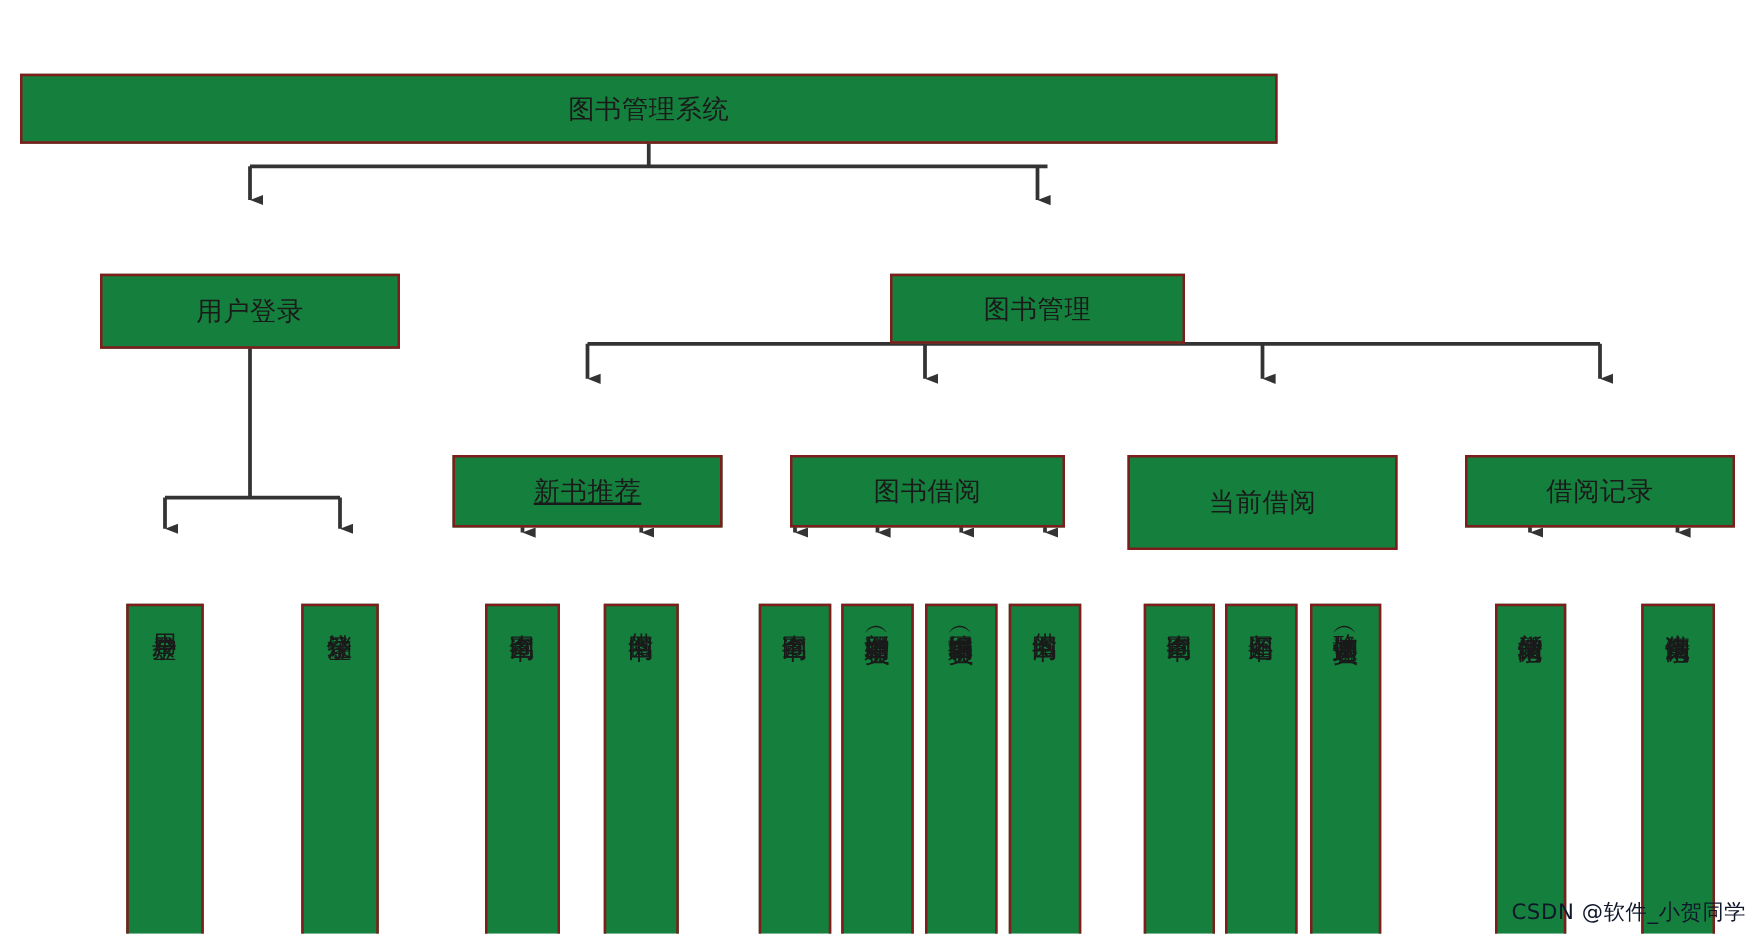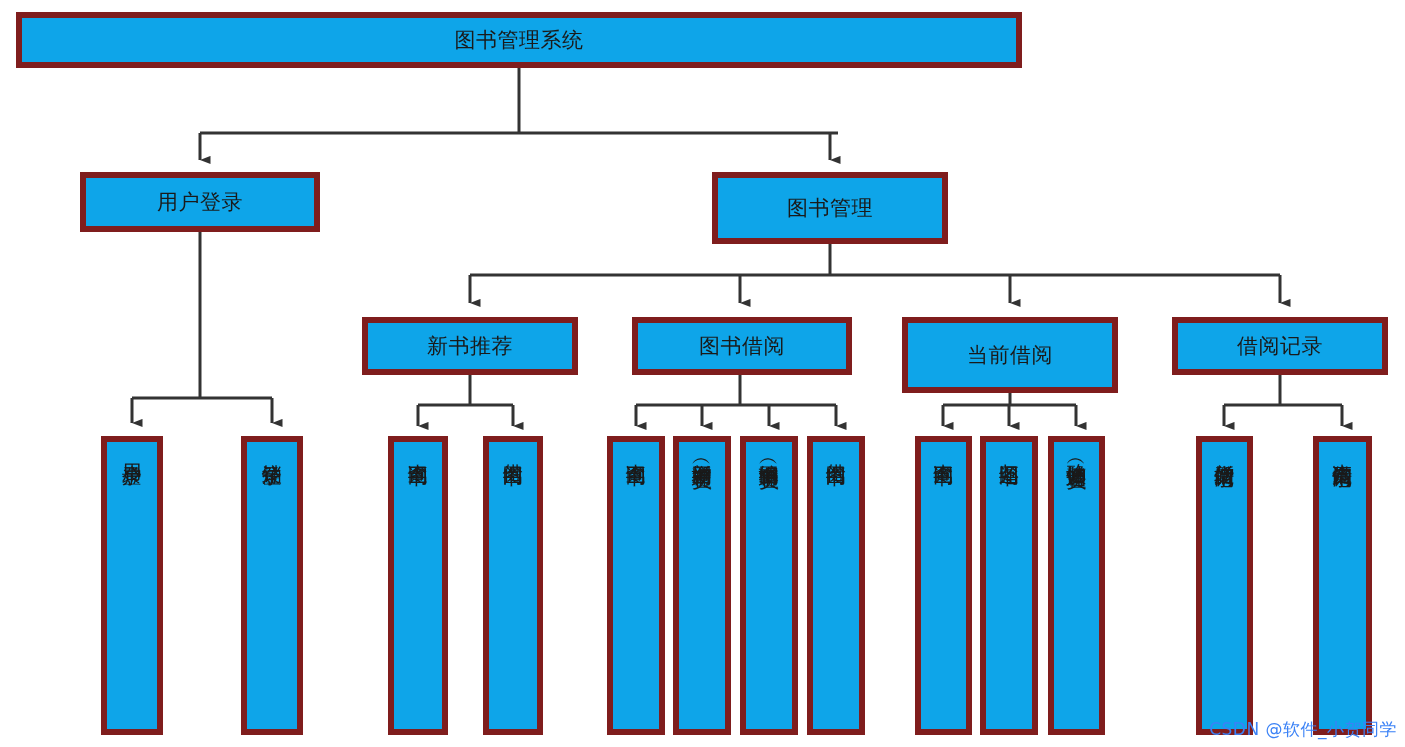--- a/index.html
+++ b/index.html
@@ -21,26 +21,27 @@
   #edge-layer {
     position: absolute;
     left: 0;
     top: 0;
     width: 1405px;
     height: 747px;
   }
   .node {
     position: absolute;
     box-sizing: border-box;
-    background: #0ea5e9;
-    border: 6px solid #7f1d1d;
+    background: #15803d;
+    border: 2px solid #7f1d1d;
     display: flex;
     align-items: center;
     justify-content: center;
     color: #1a1a1a;
+    margin-top: 47px;
   }
   .node-h {
     font-size: 21px;
     line-height: 1.15;
     letter-spacing: 0.5px;
     white-space: nowrap;
   }
   .node-v {
     align-items: flex-start;
     padding-top: 6px;
@@ -55,21 +56,21 @@
     white-space: nowrap;
   }
   .node-v.center .vlabel {
     text-align: center;
   }
   #watermark {
     position: absolute;
     right: 8px;
     bottom: 6px;
     font-size: 17px;
-    color: #3b82f6;
+    color: #0f172a;
     letter-spacing: 0.5px;
     white-space: nowrap;
     pointer-events: none;
   }
 </style>
 </head>
 <body>
 
 <div id="diagram-root">
 
@@ -123,25 +124,25 @@
     </g>
   </svg>
 
   <div class="node node-h" style="left:16px; top:12px; width:1006px; height:56px;">
     <span>图书管理系统</span>
   </div>
 
   <div class="node node-h" style="left:80px; top:172px; width:240px; height:60px;">
     <span>用户登录</span>
   </div>
-  <div class="node node-h" style="left:712px; top:172px; width:236px; height:72px;">
+  <div class="node node-h" style="left:712px; top:172px; width:236px; height:56px;">
     <span>图书管理</span>
   </div>
 
-  <div class="node node-h" style="left:362px; top:317px; width:216px; height:58px;">
+  <div class="node node-h" style="left:362px; top:317px; width:216px; height:58px;text-decoration:underline;">
     <span>新书推荐</span>
   </div>
   <div class="node node-h" style="left:632px; top:317px; width:220px; height:58px;">
     <span>图书借阅</span>
   </div>
   <div class="node node-h" style="left:902px; top:317px; width:216px; height:76px;">
     <span>当前借阅</span>
   </div>
   <div class="node node-h" style="left:1172px; top:317px; width:216px; height:58px;align-items:center;">
     <span>借阅记录</span>

